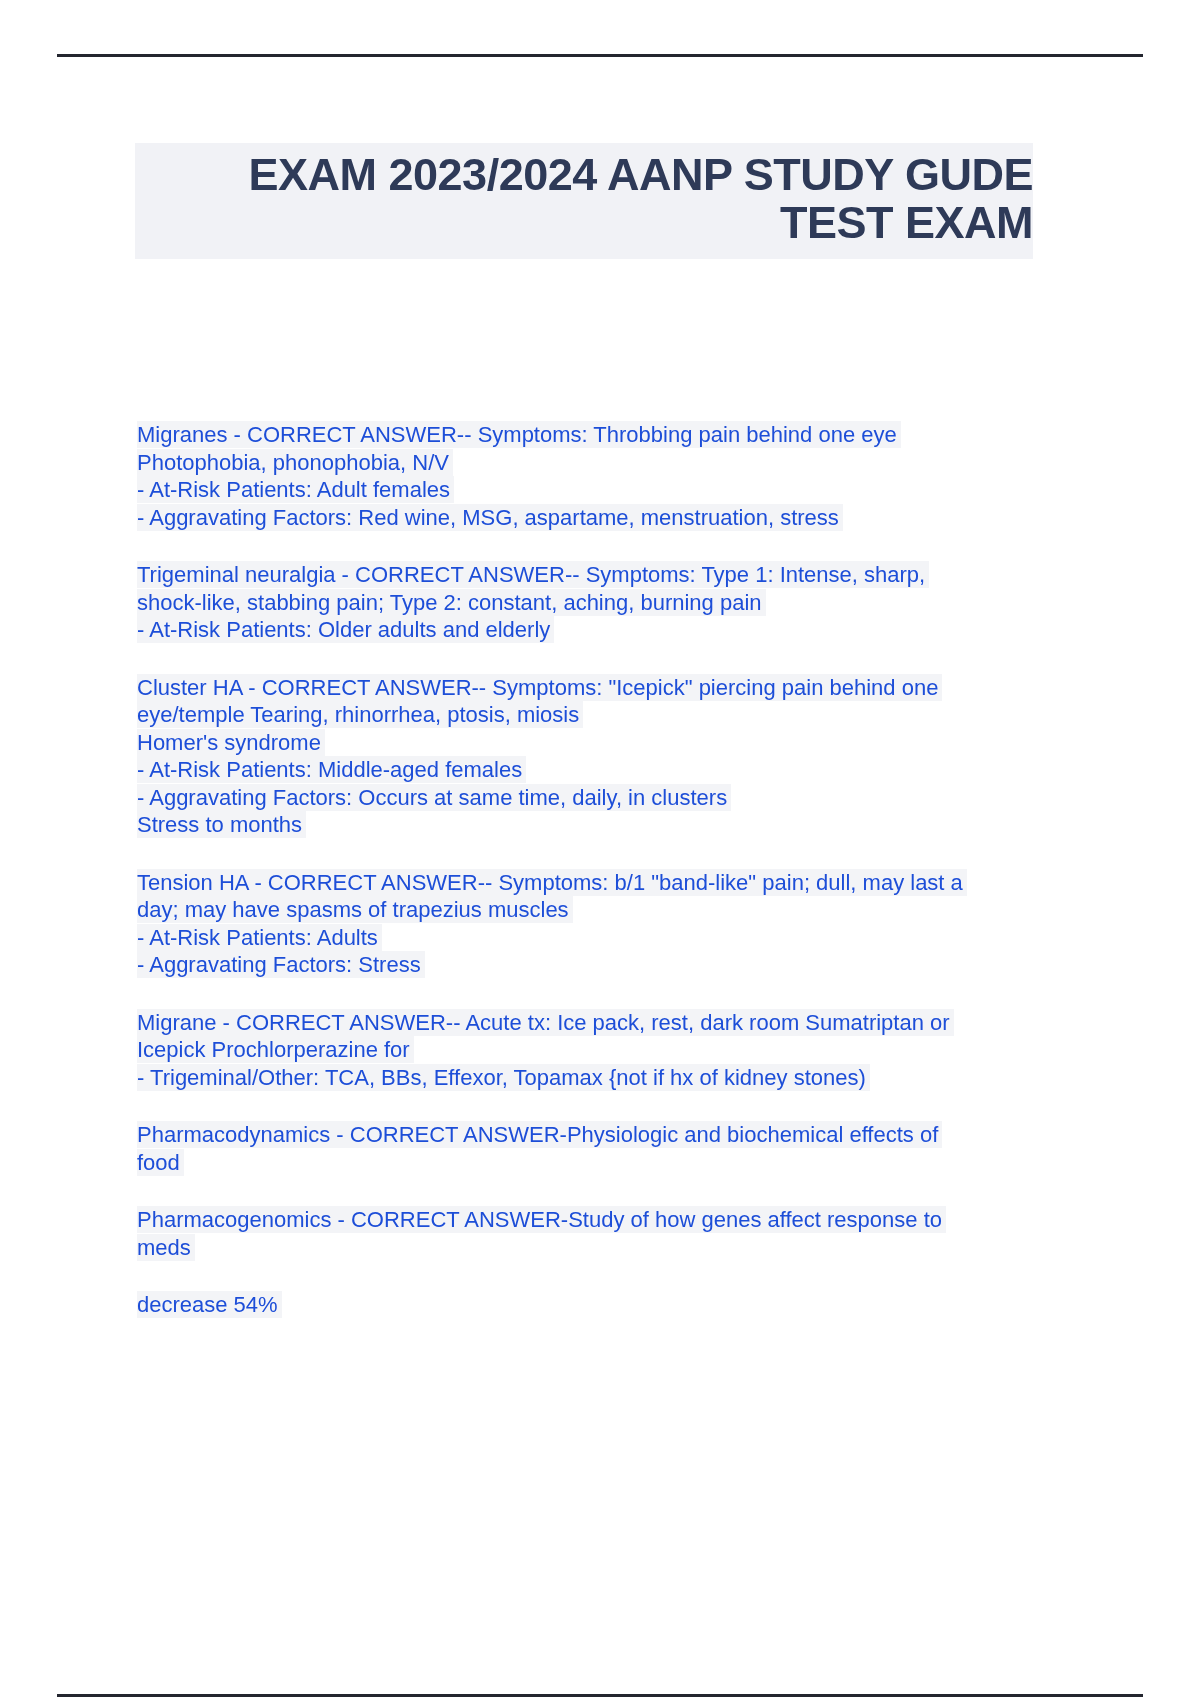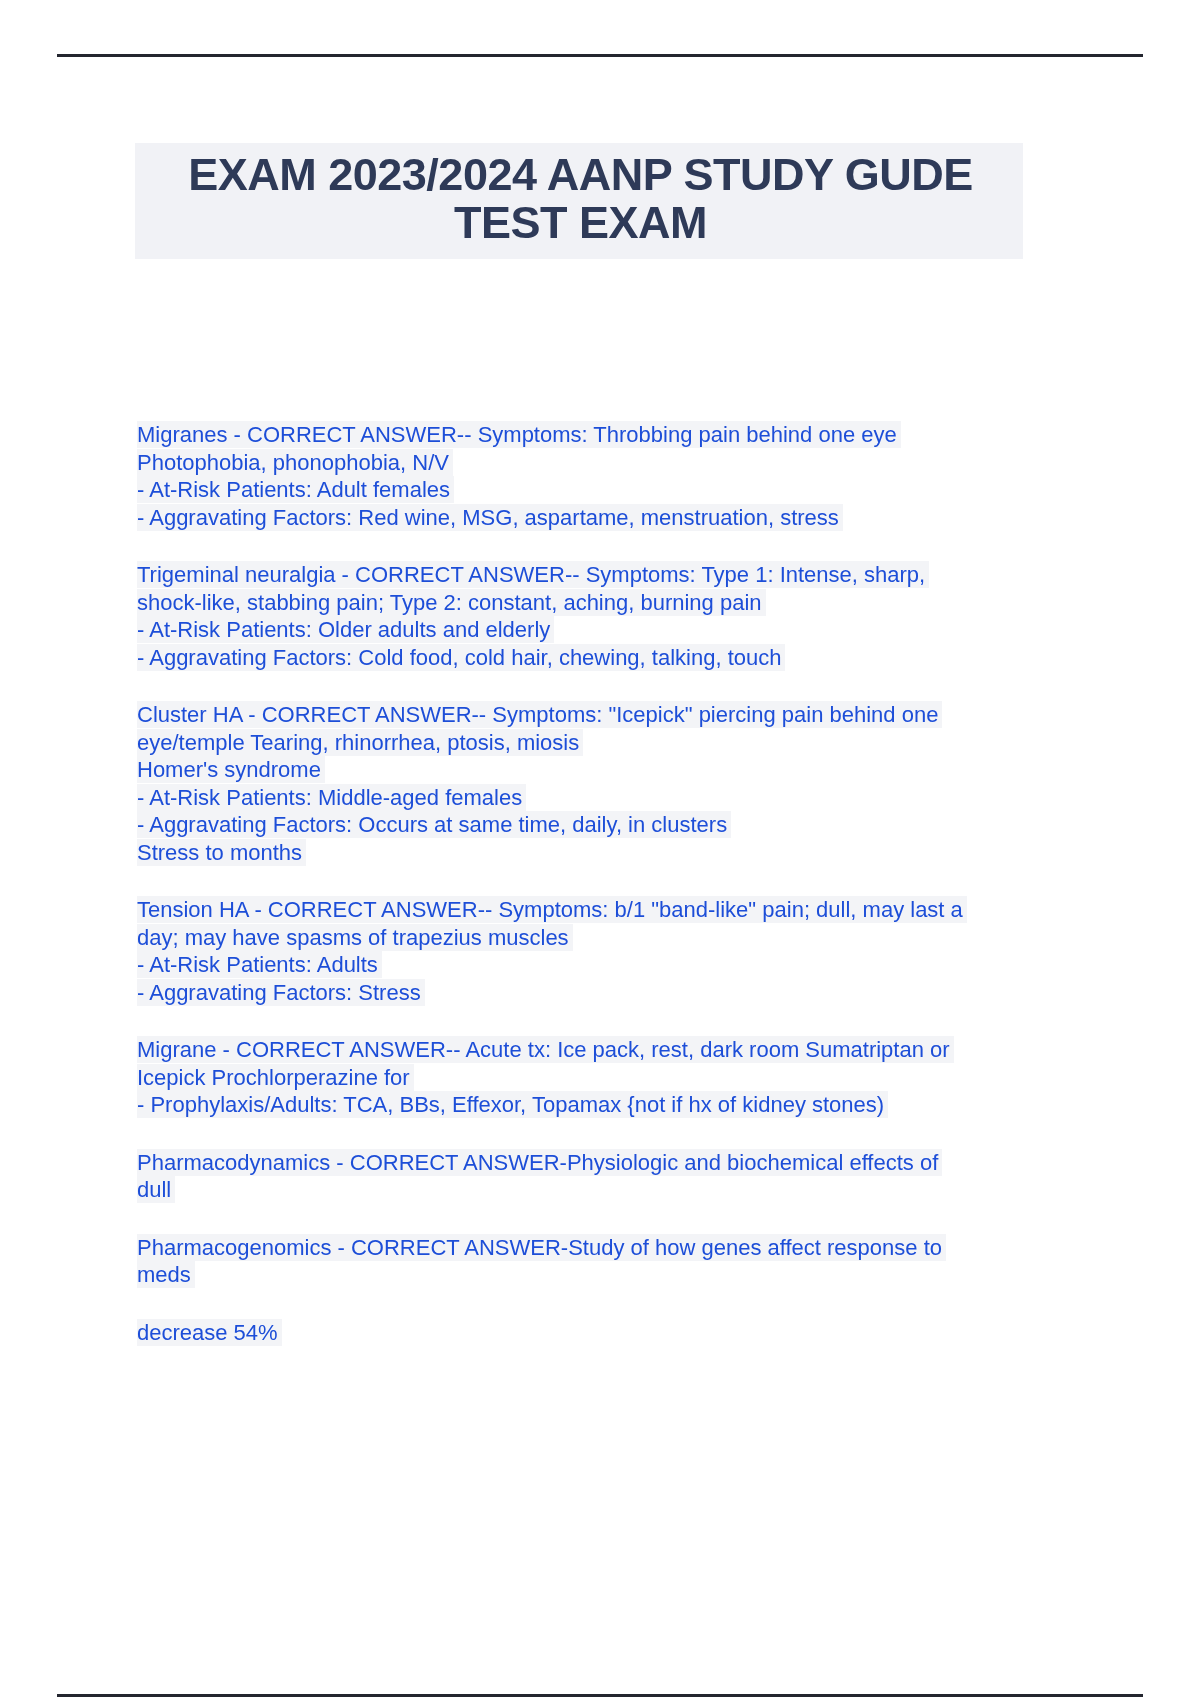--- a/index.html
+++ b/index.html
@@ -19,22 +19,22 @@
     background: #23262f;
   }
   .rule-top { top: 54px; }
   .rule-bottom { top: 1694px; }
   .title-box {
     position: absolute;
     left: 135px;
     top: 143px;
     width: 885px;
     background: #f1f2f6;
-    text-align: center;
-    padding: 8px 0 12px 3px;
+    text-align: right;
+    padding: 8px 0 12px 13px;
   }
   .title-line {
     display: block;
     font-weight: bold;
     font-size: 45px;
     line-height: 48px;
     color: #2e3a58;
     letter-spacing: -0.5px;
   }
   .content {
@@ -70,44 +70,43 @@
       <div class="para">
         <div class="line"><span class="hl">Migranes - CORRECT ANSWER-- Symptoms: Throbbing pain behind one eye</span></div>
         <div class="line"><span class="hl">Photophobia, phonophobia, N/V</span></div>
         <div class="line"><span class="hl">- At-Risk Patients: Adult females</span></div>
         <div class="line"><span class="hl">- Aggravating Factors: Red wine, MSG, aspartame, menstruation, stress</span></div>
       </div>
       <div class="para">
         <div class="line"><span class="hl">Trigeminal neuralgia - CORRECT ANSWER-- Symptoms: Type 1: Intense, sharp,</span></div>
         <div class="line"><span class="hl">shock-like, stabbing pain; Type 2: constant, aching, burning pain</span></div>
         <div class="line"><span class="hl">- At-Risk Patients: Older adults and elderly</span></div>
-        <div class="line"><span class="hl">- Aggravating Factors: Cold food, cold hair, chewing, talking, touch</span></div>
       </div>
       <div class="para">
         <div class="line"><span class="hl">Cluster HA - CORRECT ANSWER-- Symptoms: "Icepick" piercing pain behind one</span></div>
         <div class="line"><span class="hl">eye/temple Tearing, rhinorrhea, ptosis, miosis</span></div>
         <div class="line"><span class="hl">Homer's syndrome</span></div>
         <div class="line"><span class="hl">- At-Risk Patients: Middle-aged females</span></div>
         <div class="line"><span class="hl">- Aggravating Factors: Occurs at same time, daily, in clusters</span></div>
         <div class="line"><span class="hl">Stress to months</span></div>
       </div>
       <div class="para">
         <div class="line"><span class="hl">Tension HA - CORRECT ANSWER-- Symptoms: b/1 "band-like" pain; dull, may last a</span></div>
         <div class="line"><span class="hl">day; may have spasms of trapezius muscles</span></div>
         <div class="line"><span class="hl">- At-Risk Patients: Adults</span></div>
         <div class="line"><span class="hl">- Aggravating Factors: Stress</span></div>
       </div>
       <div class="para">
         <div class="line"><span class="hl">Migrane - CORRECT ANSWER-- Acute tx: Ice pack, rest, dark room Sumatriptan or</span></div>
         <div class="line"><span class="hl">Icepick Prochlorperazine for</span></div>
-        <div class="line"><span class="hl">- Prophylaxis/Adults: TCA, BBs, Effexor, Topamax {not if hx of kidney stones)</span></div>
+        <div class="line"><span class="hl">- Trigeminal/Other: TCA, BBs, Effexor, Topamax {not if hx of kidney stones)</span></div>
       </div>
       <div class="para">
         <div class="line"><span class="hl">Pharmacodynamics - CORRECT ANSWER-Physiologic and biochemical effects of</span></div>
-        <div class="line"><span class="hl">dull</span></div>
+        <div class="line"><span class="hl">food</span></div>
       </div>
       <div class="para">
         <div class="line"><span class="hl">Pharmacogenomics - CORRECT ANSWER-Study of how genes affect response to</span></div>
         <div class="line"><span class="hl">meds</span></div>
       </div>
       <div class="para">
         <div class="line"><span class="hl">decrease 54%</span></div>
       </div>
     </div>
 

